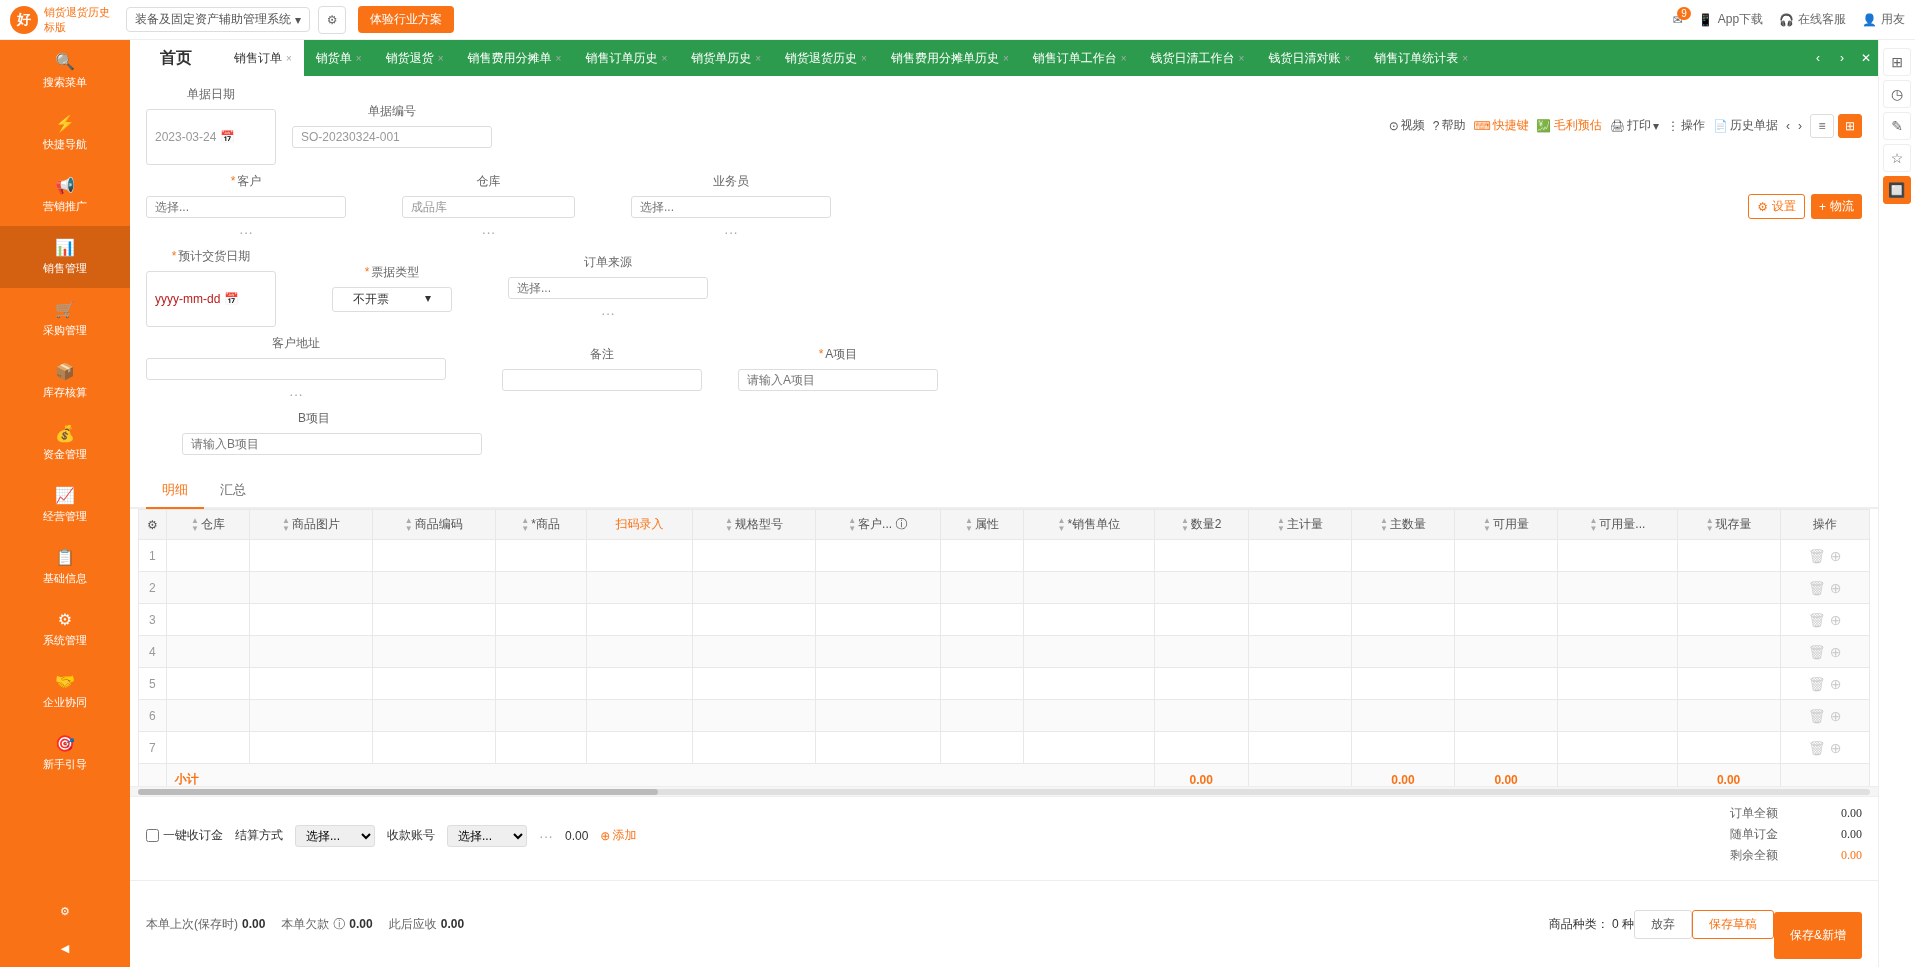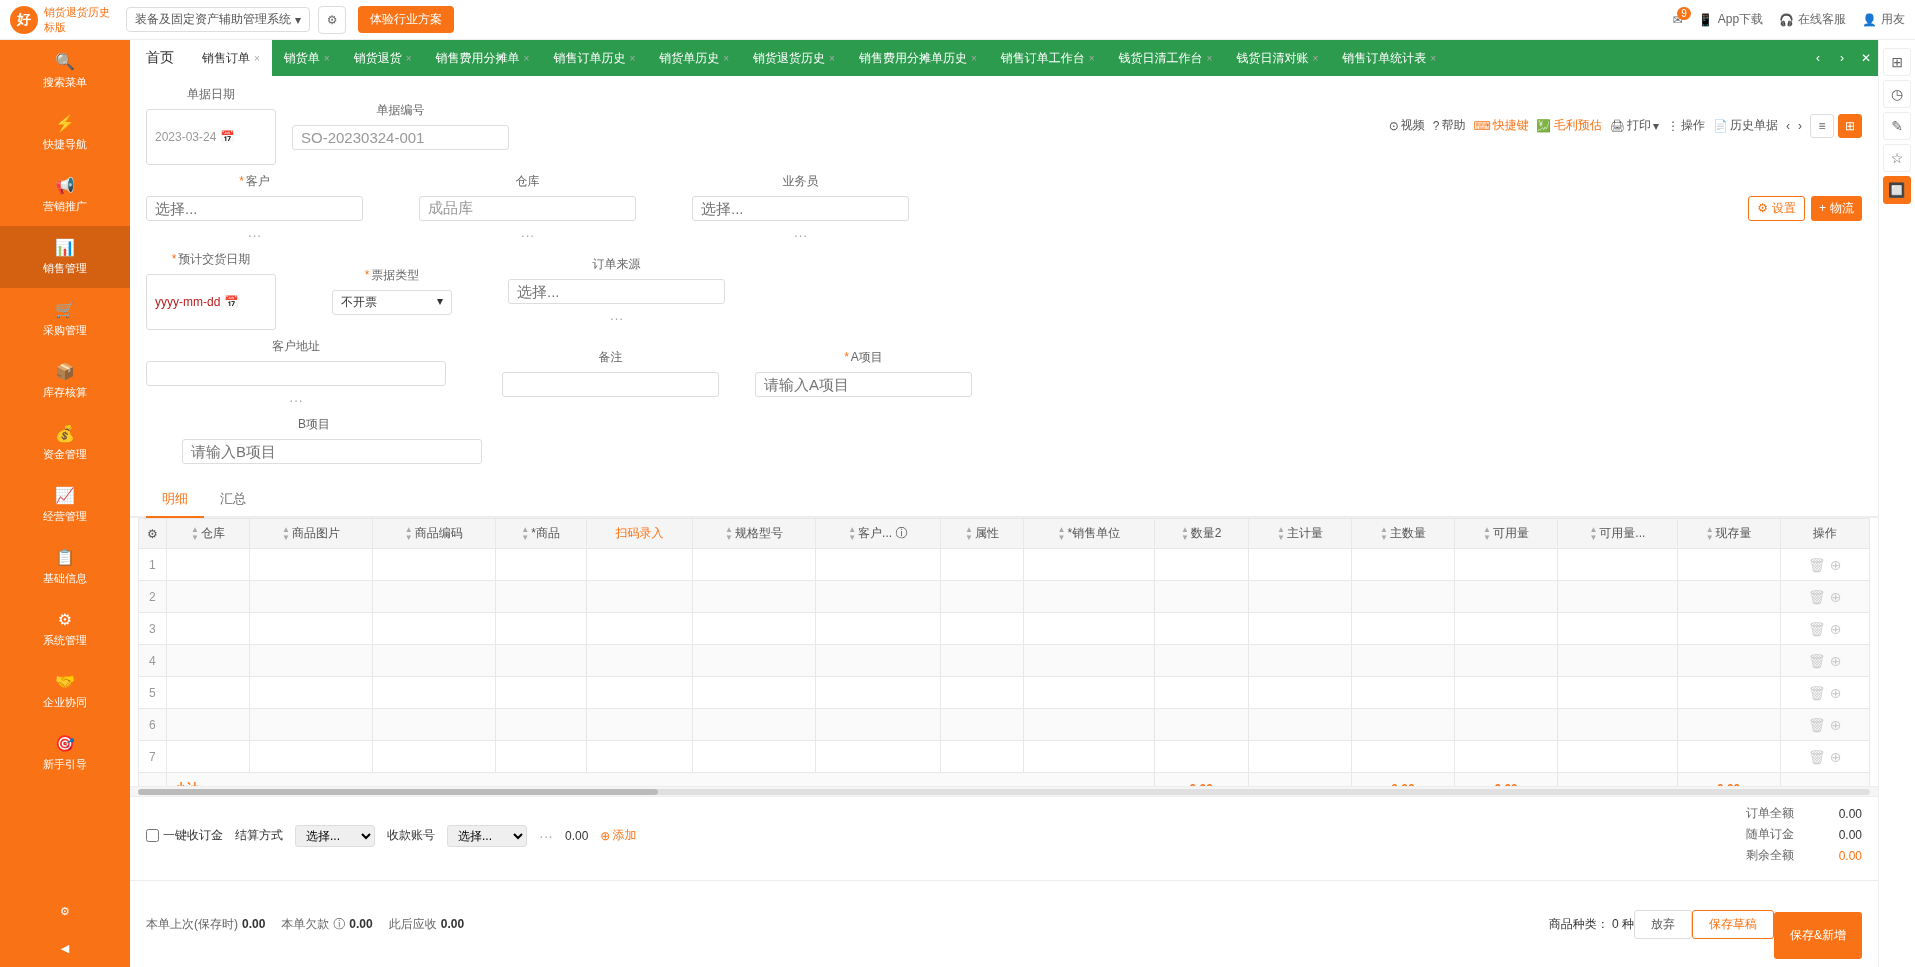--- a/index.html
+++ b/index.html
@@ -30,30 +30,30 @@
     .sidebar-icon { font-size: 16px; }
     .sidebar-bottom { margin-top: auto; }
 
     
     .nav-tabs { display: flex; background: #2d9b4e; height: 36px; align-items: center; flex-shrink: 0; overflow: hidden; }
     .nav-tab { padding: 0 12px; height: 36px; display: flex; align-items: center; cursor: pointer; color: #fff; font-size: 12px; white-space: nowrap; position: relative; gap: 4px; }
     .nav-tab.active { background: #fff; color: #333; }
     .nav-tab .close-x { font-size: 10px; color: #aaa; cursor: pointer; }
     .nav-tabs-end { margin-left: auto; display: flex; align-items: center; }
     .nav-arrow { width: 24px; height: 36px; display: flex; align-items: center; justify-content: center; color: #fff; cursor: pointer; }
-    .nav-home { padding: 0 16px; height: 36px; display: flex; align-items: center; cursor: pointer; color: #fff; font-size: 14px; }
+    .nav-home { padding: 0 30px; height: 36px; display: flex; align-items: center; cursor: pointer; color: #fff; font-size: 16px; font-weight: bold; }
     .nav-home.active { background: #fff; color: #333; }
 
     
     .form-area { padding: 10px 16px; background: #fff; flex-shrink: 0; }
     .form-row { display: flex; align-items: center; gap: 16px; margin-bottom: 8px; }
     .form-field { display: flex; align-items: center; gap: 6px; flex-direction: column; }
     .form-label { color: #666; font-size: 12px; white-space: nowrap; }
     .form-label.required::before { content: '*'; color: #f97316; margin-right: 2px; }
-    .form-input { border: 1px solid #ddd; border-radius: 3px; padding: 3px 8px; font-size: 15px; min-width: 120px; color: #999; }
+    .form-input { border: 1px solid #ddd; border-radius: 3px; padding: 3px 8px; font-size: 12px; min-width: 120px; color: #999; }
     .form-input.wide { min-width: 200px; }
     .dots-btn { color: #aaa; font-size: 14px; cursor: pointer; }
     .date-input { display: flex; align-items: center; gap: 4px; border: 1px solid #ddd; border-radius: 3px; padding: 20px 8px; font-size: 12px; min-width: 130px; color: #999; }
     .form-divider { flex: 1; }
     .view-icons { display: flex; gap: 4px; }
     .view-icon { width: 24px; height: 24px; border: 1px solid #ddd; border-radius: 3px; display: flex; align-items: center; justify-content: center; cursor: pointer; color: #666; }
     .view-icon.active { background: #f97316; color: #fff; border-color: #f97316; }
 
     
     .action-btns { display: flex; gap: 8px; }
@@ -84,21 +84,21 @@
     .scrollbar-track { background: #e0e0e0; height: 6px; margin: 2px 8px; border-radius: 3px; position: relative; }
     .scrollbar-thumb { background: #bbb; height: 6px; width: 30%; border-radius: 3px; position: absolute; left: 0; }
 
     
     .bottom-area { border-top: 1px solid #eee; padding: 8px 16px; background: #fff; flex-shrink: 0; }
     .bottom-row1 { display: flex; align-items: center; gap: 12px; margin-bottom: 6px; }
     .checkbox-label { display: flex; align-items: center; gap: 4px; cursor: pointer; }
     .bottom-select { border: 1px solid #ddd; border-radius: 3px; padding: 2px 6px; font-size: 12px; min-width: 80px; }
     .add-link { color: #f97316; cursor: pointer; display: flex; align-items: center; gap: 2px; }
     .amount-val { color: #333; }
-    .amount-row { display: flex; justify-content: space-between; align-items: center; gap: 8px; margin-bottom: 2px; }
+    .amount-row { display: flex; justify-content: space-between; align-items: center; gap: 24px; margin-bottom: 2px; font-family: Liberation Serif, serif; }
     .amount-label { color: #666; }
     .amount-number { color: #333; min-width: 60px; text-align: right; }
 
     
     .footer { border-top: 1px solid #eee; padding: 8px 16px; background: #fff; display: flex; align-items: center; flex-shrink: 0; }
     .footer-stat { display: flex; align-items: center; gap: 4px; margin-right: 16px; color: #666; font-size: 12px; }
     .footer-stat-val { color: #333; font-weight: bold; }
     .footer-right { margin-left: auto; display: flex; align-items: center; }
     .discard-btn { border: 1px solid #ddd; background: #fff; border-radius: 3px; padding: 5px 16px; cursor: pointer; font-size: 12px; color: #555; }
     .save-draft-btn { border: 1px solid #f97316; background: #fff; color: #f97316; border-radius: 3px; padding: 5px 16px; cursor: pointer; font-size: 12px; }
@@ -331,21 +331,21 @@
         <div class="form-row">
           <div class="form-field">
             <span class="form-label required">预计交货日期</span>
             <div class="date-input">
               <span style="color:#b91c1c;">yyyy-mm-dd</span>
               <span>📅</span>
             </div>
           </div>
           <div class="form-field" style="margin-left:40px;">
             <span class="form-label required">票据类型</span>
-            <div style="display:flex;align-items:flex-start;gap:4px;border:1px solid #ddd;border-radius:3px;padding:3px 8px;min-width:120px;">
+            <div style="display:flex;align-items:flex-start;gap:4px;border:1px solid #ddd;border-radius:3px;padding:3px 20px;min-width:120px;">
               <span>不开票</span>
               <span style="margin-left:auto;">▾</span>
             </div>
           </div>
           <div class="form-field" style="margin-left:40px;">
             <span class="form-label">订单来源</span>
             <input class="form-input wide" placeholder="选择..." style="">
             <span class="dots-btn">···</span>
           </div>
         </div>

